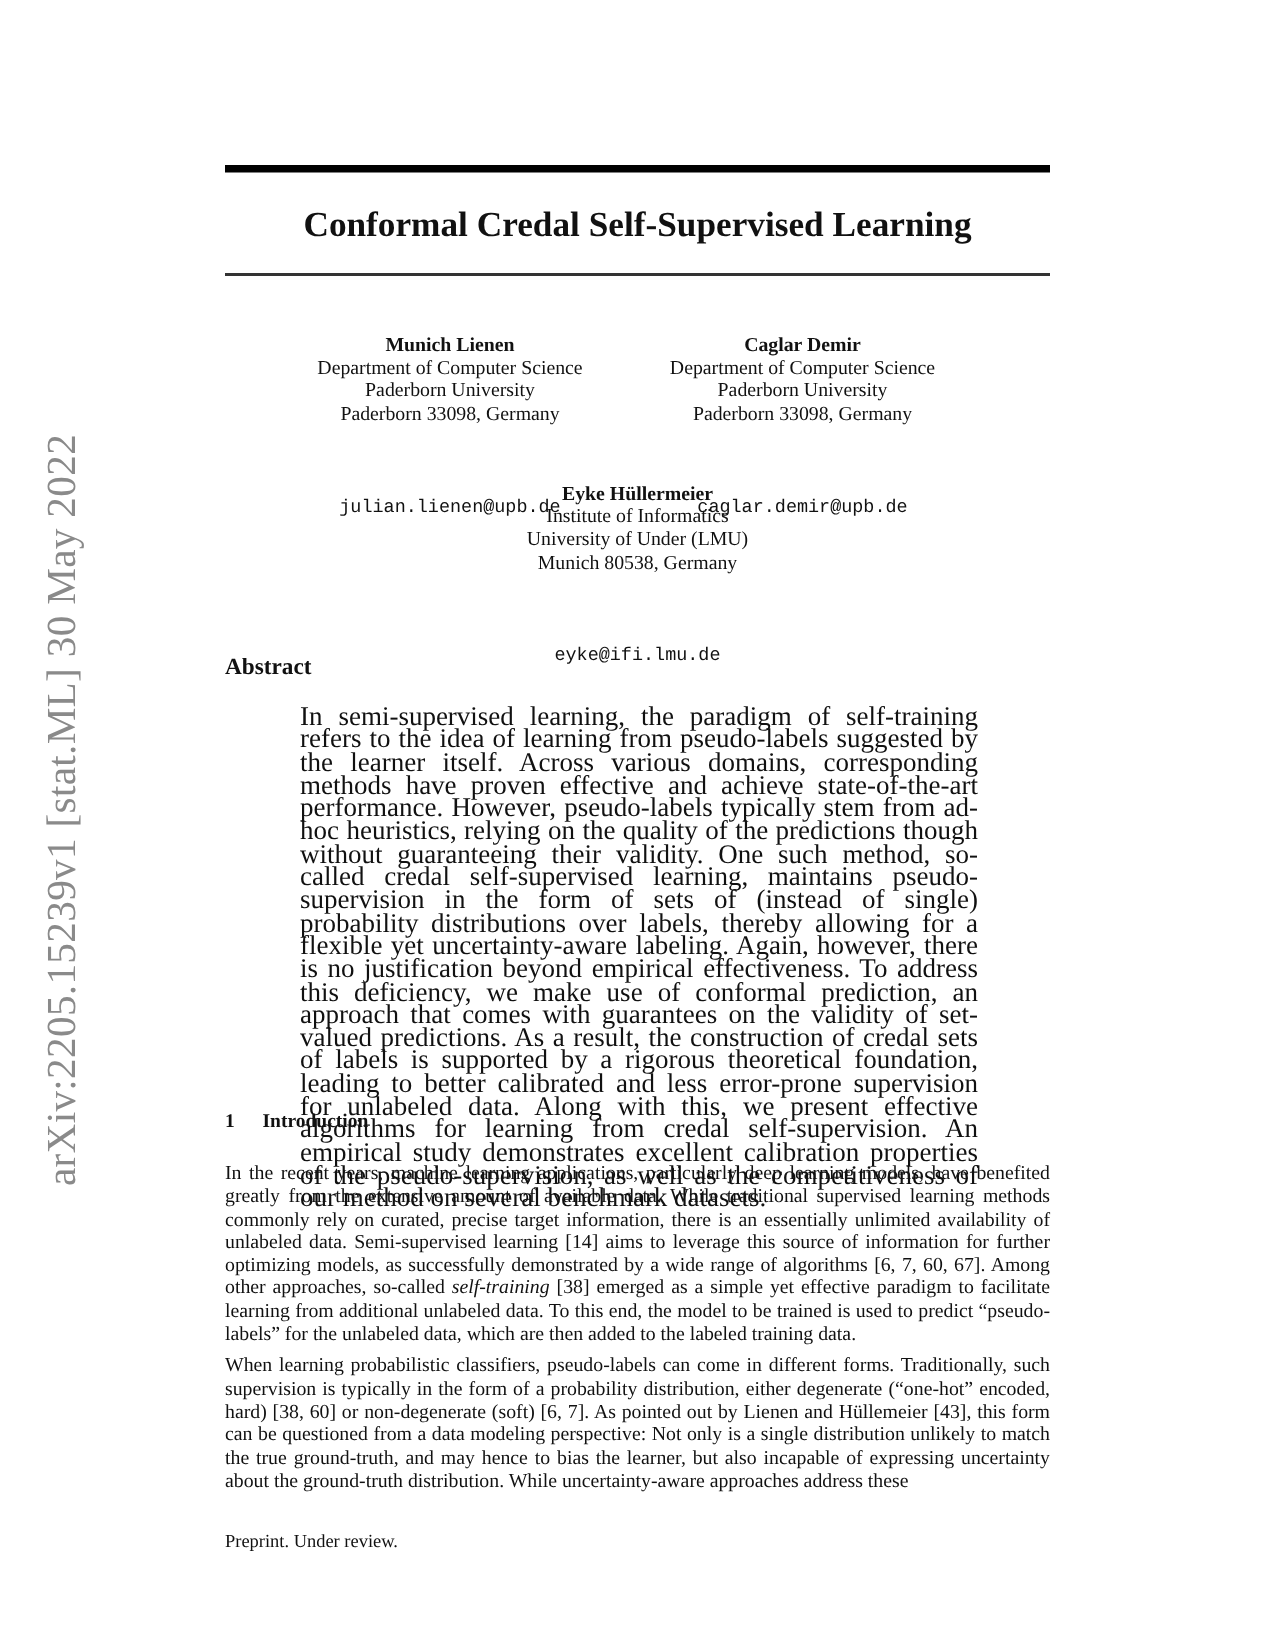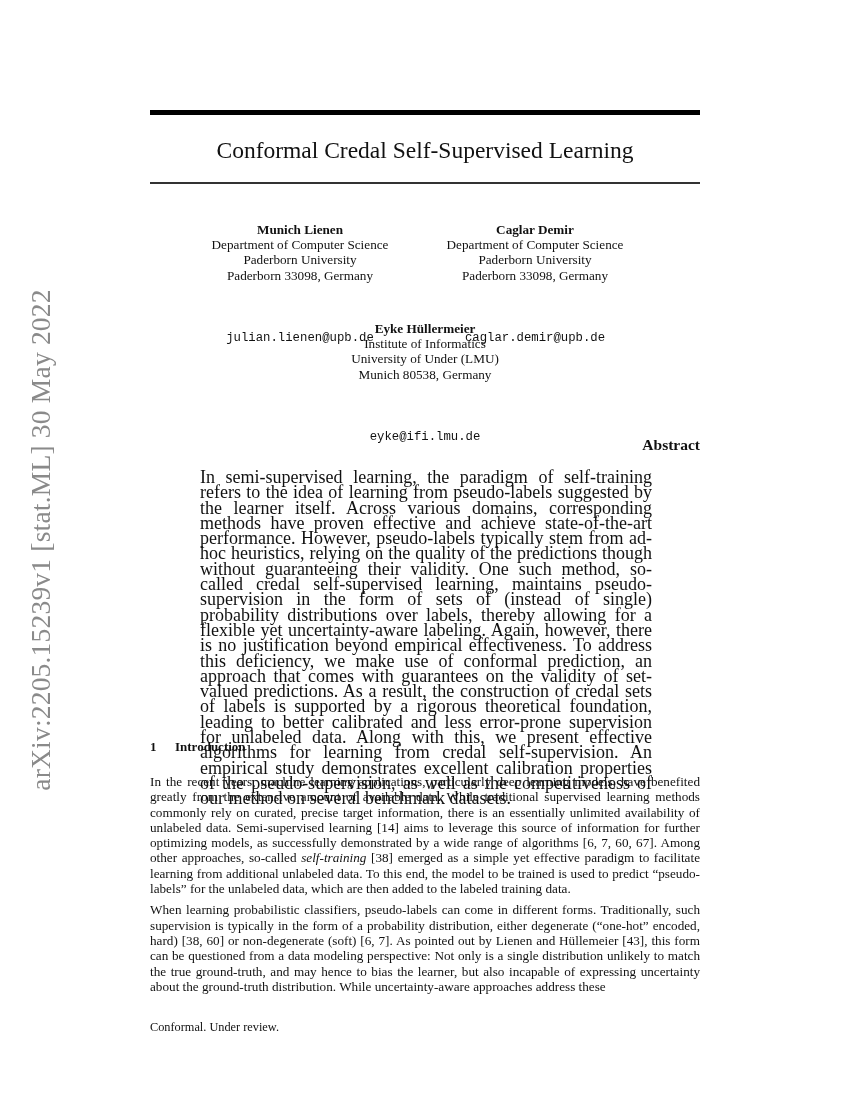--- a/index.html
+++ b/index.html
@@ -18,33 +18,33 @@
     letter-spacing: 0.2px;
   }
   .rule-top {
     position: absolute; left: 150px; top: 110px; width: 550px; height: 5px; background: #000;
   }
   .rule-bottom {
     position: absolute; left: 150px; top: 182px; width: 550px; height: 1.5px; background: #333;
   }
   .title {
     position: absolute; left: 150px; top: 135px; width: 550px;
-    text-align: center; font-weight: normal; font-size: 23.5px; line-height: 30px;
+    text-align: center; font-weight: bold; font-size: 23.5px; line-height: 30px;
   }
   .author-block {
     position: absolute; text-align: center; font-size: 13.2px; line-height: 15.2px;
   }
   .author-name { font-weight: bold; }
   .email { font-family: Liberation Mono, monospace; font-size: 12.3px; margin-top: 48px; }
   .author-1 { left: 195px; top: 222px; width: 210px; }
   .author-2 { left: 430px; top: 222px; width: 210px; }
   .author-3 { left: 320px; top: 321px; width: 210px; }
   .abstract-heading {
     position: absolute; left: 150px; top: 436px; width: 550px;
-    text-align: right; font-weight: bold; font-size: 15.5px;
+    text-align: left; font-weight: bold; font-size: 15.5px;
   }
   .abstract-body {
     position: absolute; left: 200px; top: 470px; width: 452px;
     font-size: 18px; line-height: 15.3px; text-align: justify;
     hyphens: manual;
   }
   .section-heading {
     position: absolute; left: 150px; top: 739px; width: 550px;
     font-weight: bold; font-size: 13px;
   }
@@ -96,13 +96,13 @@
 
 <div class="section-heading">
   <span class="section-num">1</span><span>Introduction</span>
 </div>
 
 <div class="intro-body">
   <p><span>In the recent years, machine learning applications, particularly deep learning models, have benefited greatly from the extensive amount of available data. While traditional supervised learning methods commonly rely on curated, precise target information, there is an essentially unlimited availability of unlabeled data. Semi-supervised learning [14] aims to leverage this source of information for further optimizing models, as successfully demonstrated by a wide range of algorithms [6, 7, 60, 67]. Among other approaches, so-called </span><em>self-training</em><span> [38] emerged as a simple yet effective paradigm to facilitate learning from additional unlabeled data. To this end, the model to be trained is used to predict “pseudo-labels” for the unlabeled data, which are then added to the labeled training data.</span></p>
   <p>When learning probabilistic classifiers, pseudo-labels can come in different forms. Traditionally, such supervision is typically in the form of a probability distribution, either degenerate (“one-hot” encoded, hard) [38, 60] or non-degenerate (soft) [6, 7]. As pointed out by Lienen and Hüllemeier [43], this form can be questioned from a data modeling perspective: Not only is a single distribution unlikely to match the true ground-truth, and may hence to bias the learner, but also incapable of expressing uncertainty about the ground-truth distribution. While uncertainty-aware approaches address these</p>
 </div>
 
-<div class="footer-note">Conformal. Under review.</div>
+<div class="footer-note">Preprint. Under review.</div>
 
 </body></html>

